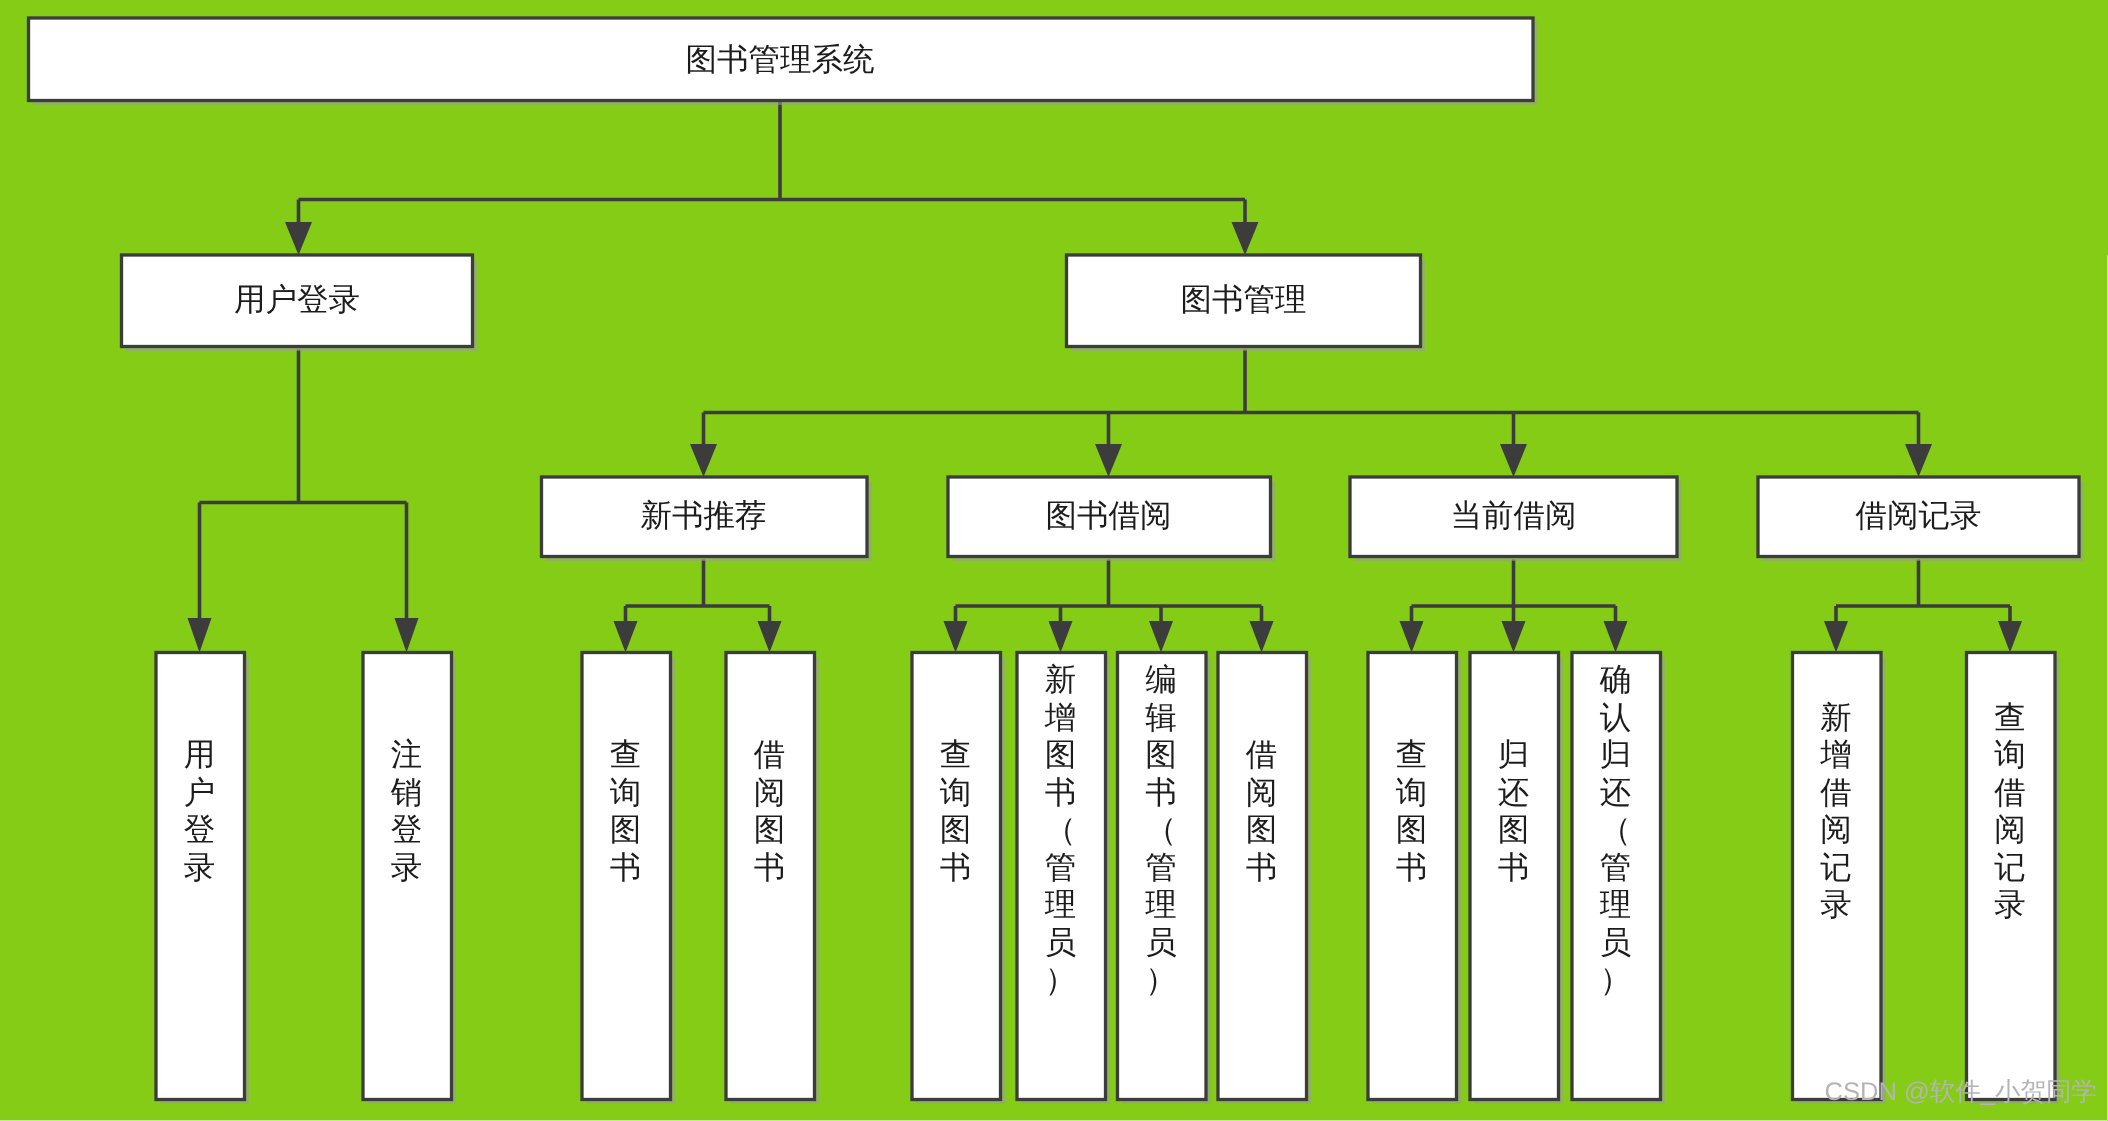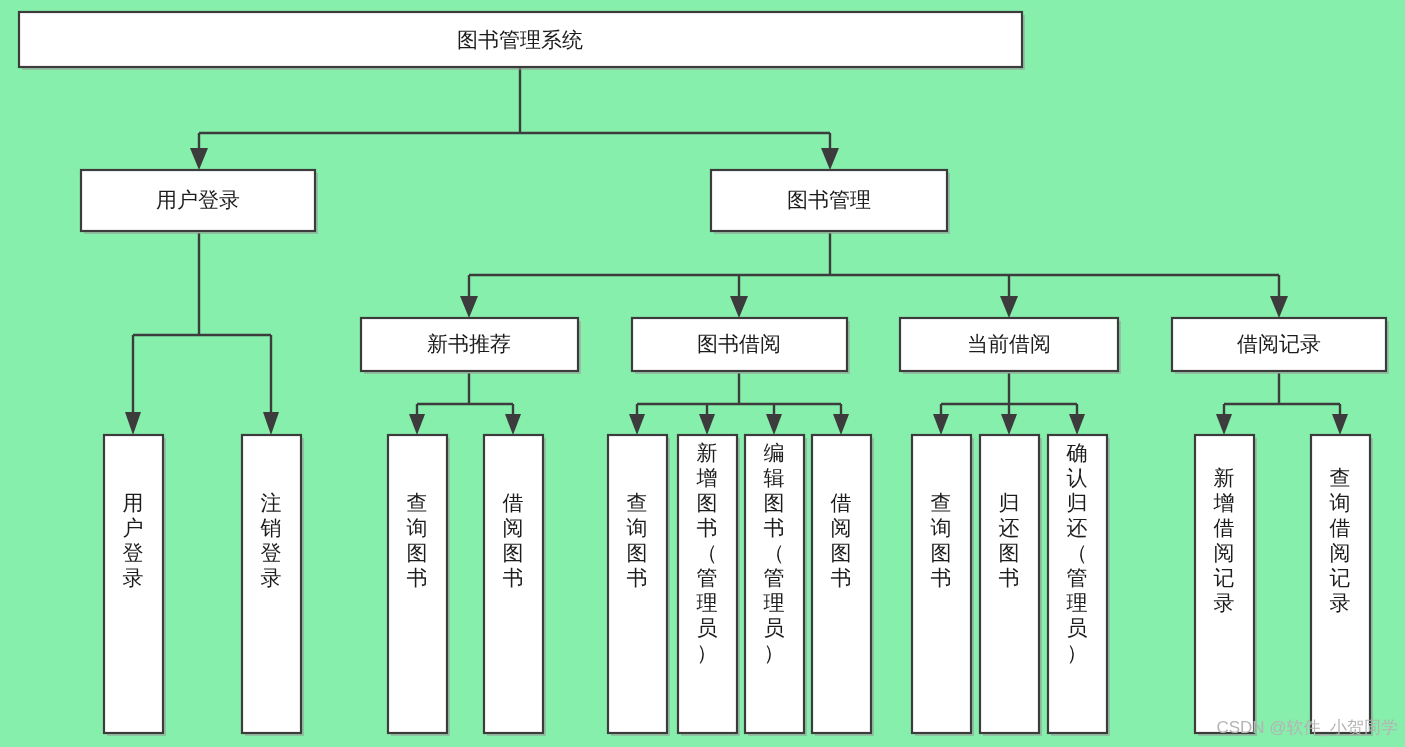--- a/index.html
+++ b/index.html
@@ -8,21 +8,21 @@
     padding: 0;
     background: #ffffff;
   }
   body {
     font-family: "Liberation Sans", "DejaVu Sans", sans-serif;
   }
   #diagram-root {
     position: relative;
     width: 1405px;
     height: 747px;
-    background: #86efac;
+    background: #84cc16;
     overflow: hidden;
   }
   svg.diagram-canvas {
     position: absolute;
     top: 0;
     left: 0;
     width: 1405px;
     height: 747px;
   }
   .node-box {

